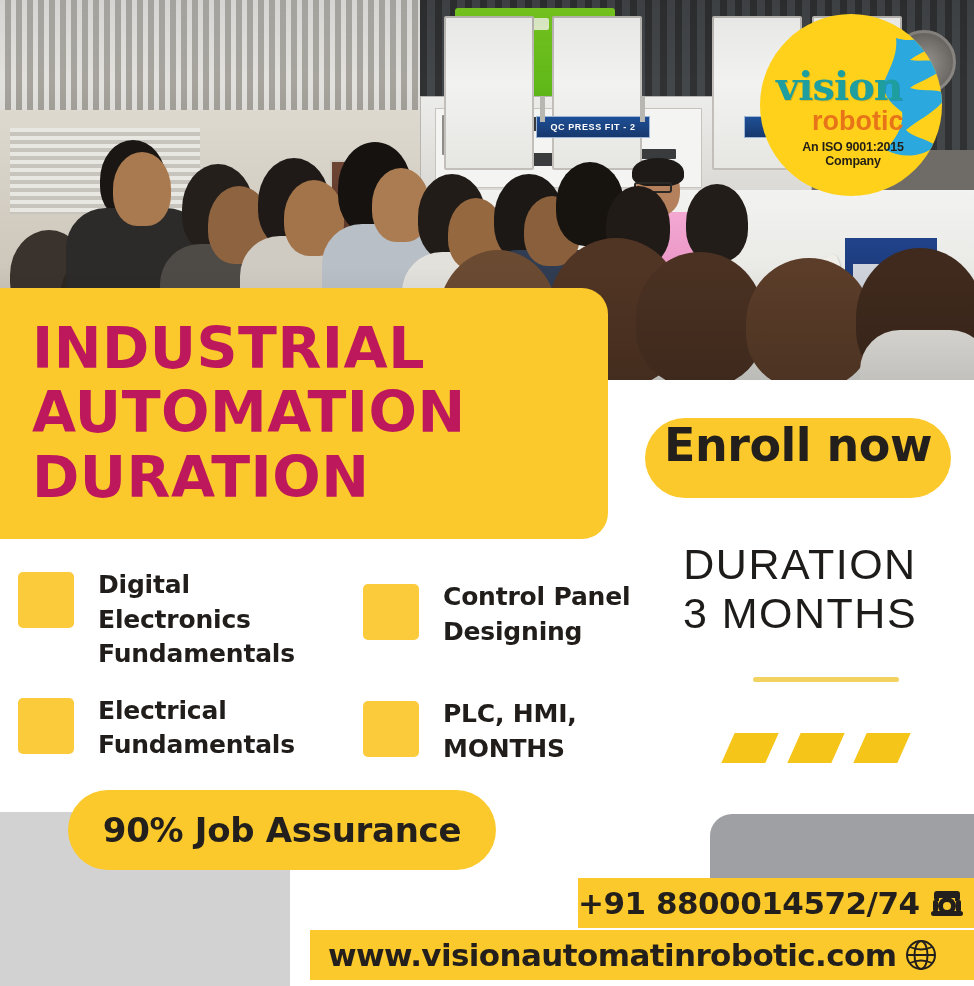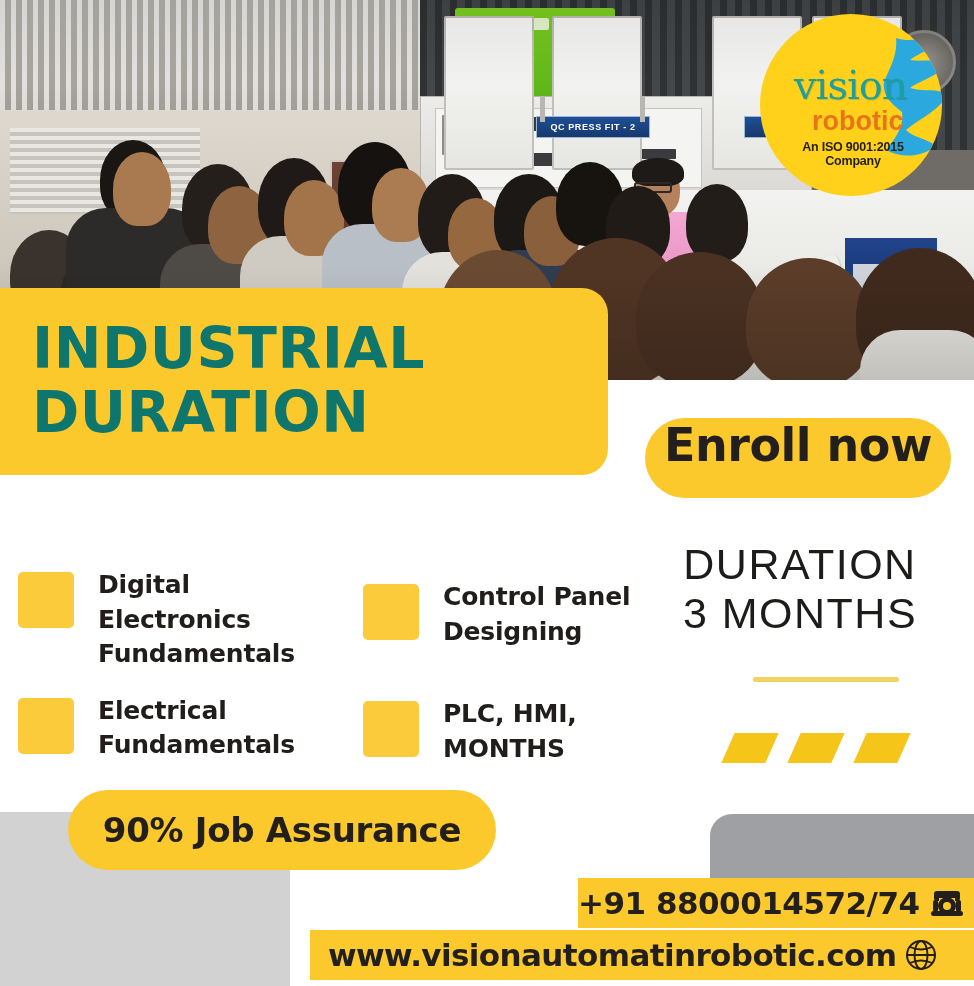--- a/index.html
+++ b/index.html
@@ -177,25 +177,24 @@
     z-index: 20;
   }
   .logo-globe {
     position: absolute; right: -8px; top: 20px;
     width: 88px; height: 130px;
   }
   .logo-vision {
     position: absolute; left: 16px; top: 48px;
     font-family: "DejaVu Serif", serif;
     font-size: 40px;
-    font-weight: normal;
+    font-weight: bold;
     color: #1e9e9e;
     letter-spacing: -1px;
     text-shadow: 1px 1px 0 rgba(0,0,0,.12);
-    margin-left: 18px;
   }
   .logo-robotic {
     position: absolute; left: 52px; top: 92px;
     font-size: 27px;
     font-weight: bold;
     color: #E8741A;
     letter-spacing: 0px;
   }
   .logo-iso {
     position: absolute; left: 14px; top: 126px;
@@ -212,21 +211,21 @@
     position: absolute;
     left: -16px; top: 288px;
     width: 624px;
     padding: 28px 0 30px 48px;
     box-sizing: border-box;
     background: #FBC92B;
     border-radius: 0 26px 26px 0;
     z-index: 12;
   }
   .title-line {
-    color: #0f766e;
+    color: #be185d;
     font-family: "DejaVu Sans", sans-serif;
     font-weight: bold;
     font-size: 57px;
     line-height: 1.13;
     letter-spacing: 0.5px;
   }
 
   
   .enroll-btn {
     position: absolute;
@@ -502,20 +501,21 @@
                C52 104, 64 104, 74 112 C58 124, 40 124, 24 116 C34 104, 42 92, 40 78
                C30 70, 20 62, 22 48 C28 34, 36 20, 34 4 Z" fill="#2BA8DD"></path>
     </svg>
     <div class="logo-vision">vision</div>
     <div class="logo-robotic">robotic</div>
     <div class="logo-iso">An ISO 9001:2015 Company</div>
   </div>
 
   <div class="title-card">
     <div class="title-line">INDUSTRIAL</div>
+    <div class="title-line">AUTOMATION</div>
     <div class="title-line">DURATION</div>
   </div>
 
   <div class="enroll-btn">
     <span>Enroll now</span>
   </div>
 
   <div class="duration">
     <div class="duration-line">DURATION</div>
     <div class="duration-line">3 MONTHS</div>

